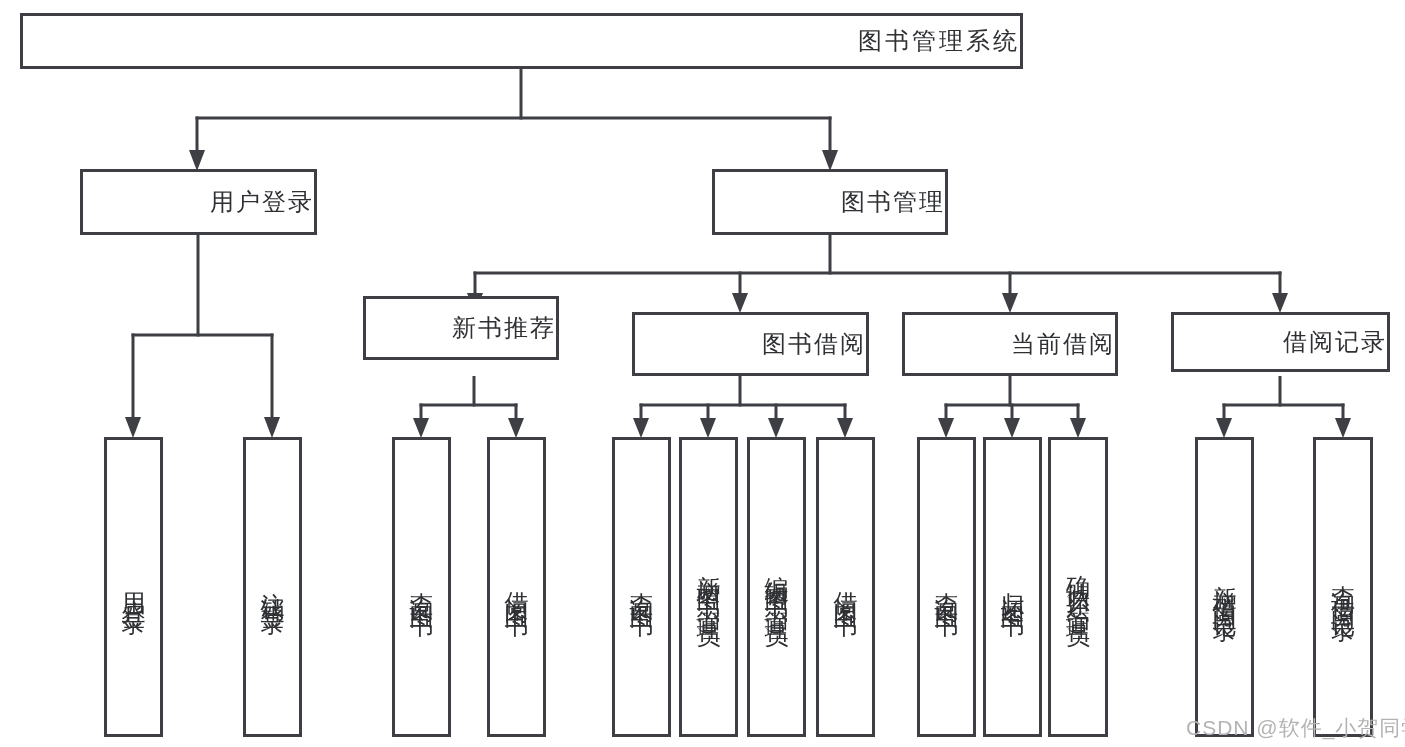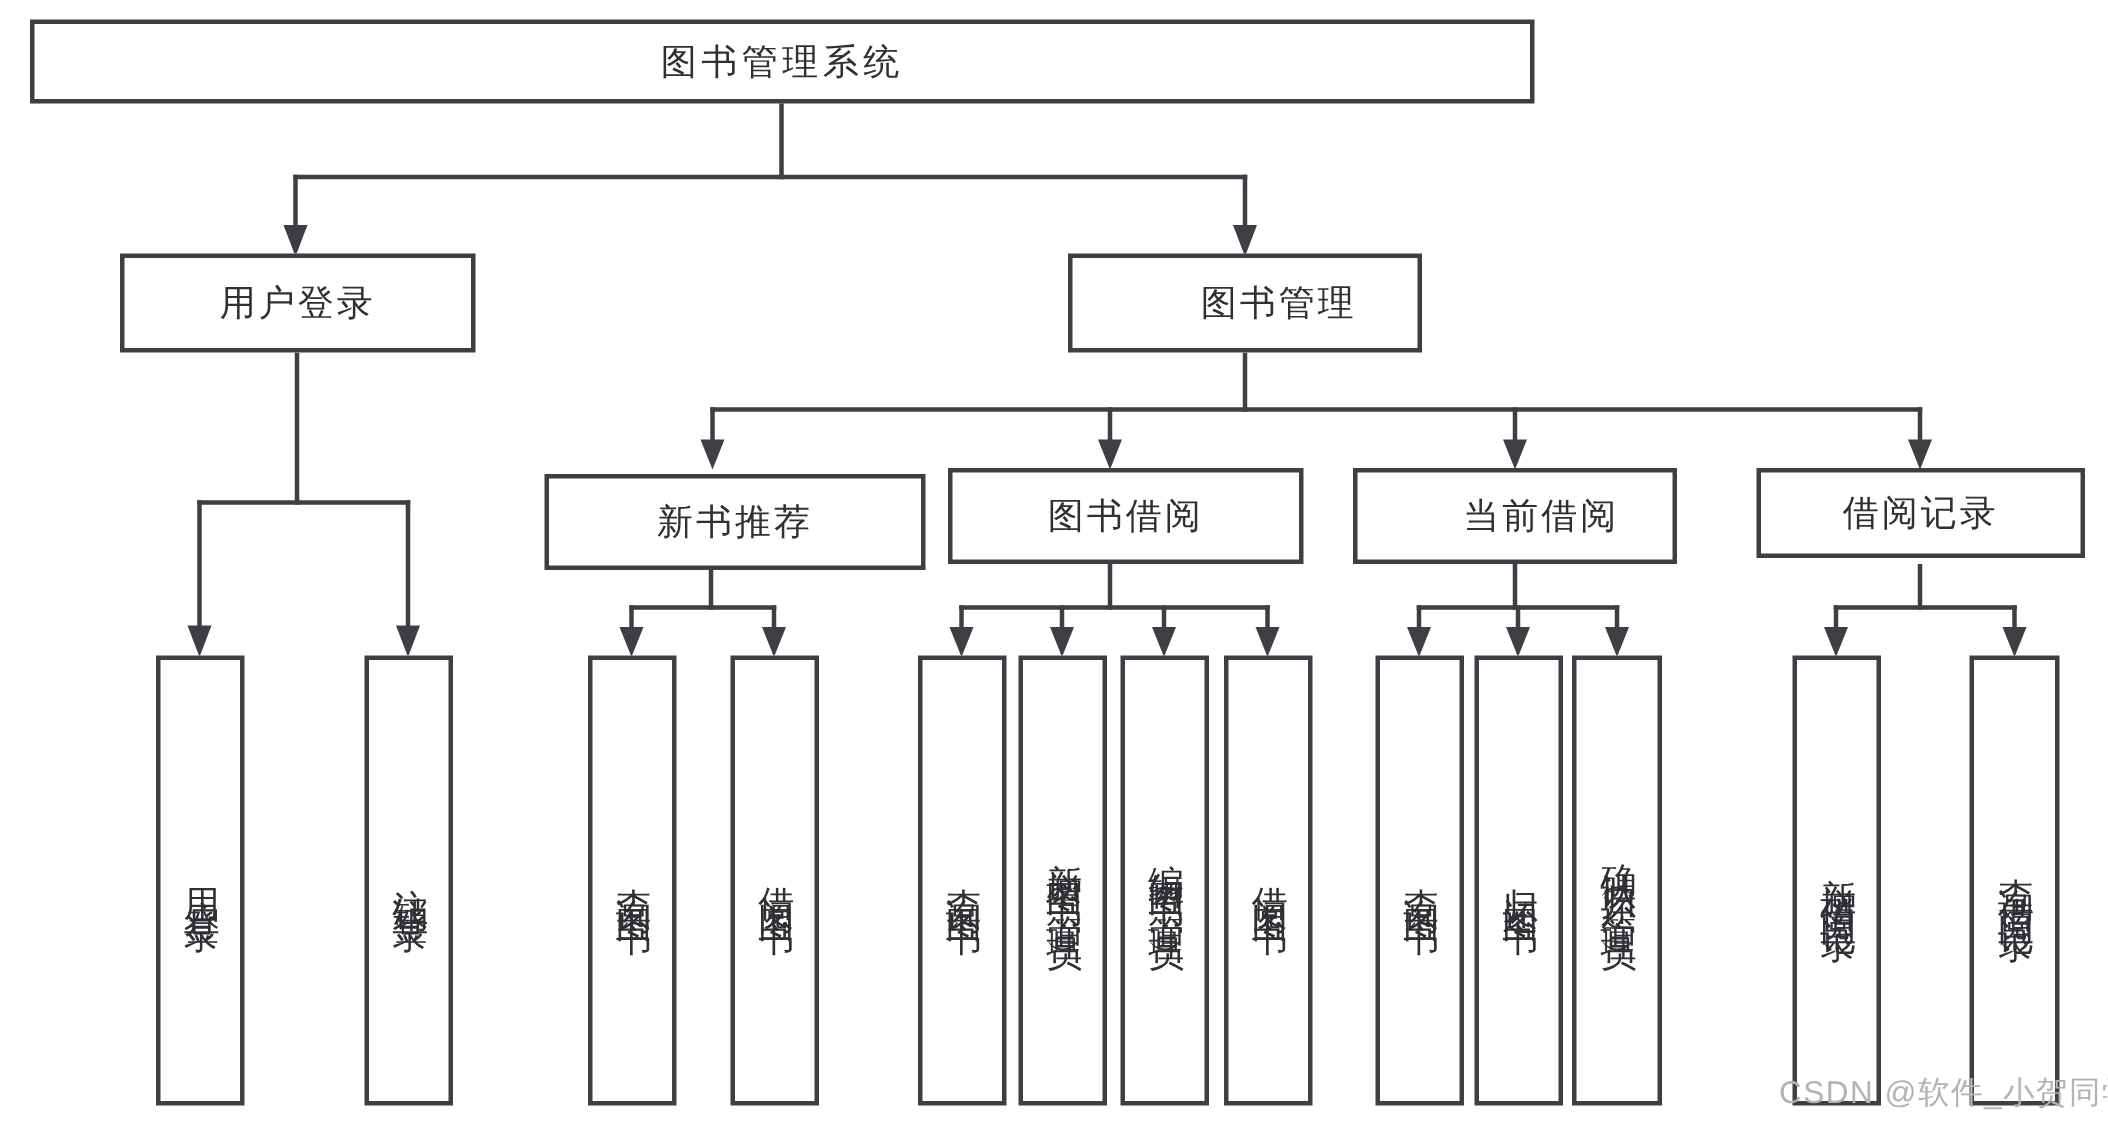--- a/index.html
+++ b/index.html
@@ -29,21 +29,21 @@
     z-index: 1;
   }
   svg.connectors line { stroke: currentColor; stroke-width: 3; }
   svg.connectors polygon { fill: currentColor; }
   .node {
     position: absolute;
     background: #fff;
     border: 3px solid var(--line);
     display: flex;
     align-items: center;
-    justify-content: center;
+    justify-content: flex-end;
     z-index: 2;
   }
   .node span {
     font-size: 24px;
     letter-spacing: 2px;
     color: var(--text);
     white-space: nowrap;
   }
   .node.root span { letter-spacing: 3px; }
   .leaf {
@@ -163,21 +163,21 @@
     <span>图书管理系统</span>
   </div>
 
   <div class="node" style="left:80px; top:169px; width:237px; height:66px;">
     <span>用户登录</span>
   </div>
   <div class="node" style="left:712px; top:169px; width:236px; height:66px;padding-left:45px;">
     <span>图书管理</span>
   </div>
 
-  <div class="node" style="left:363px; top:316px; width:254px; height:64px;">
+  <div class="node" style="left:363px; top:296px; width:196px; height:64px;">
     <span>新书推荐</span>
   </div>
   <div class="node" style="left:632px; top:312px; width:237px; height:64px;">
     <span>图书借阅</span>
   </div>
   <div class="node" style="left:902px; top:312px; width:216px; height:64px;padding-left:35px;">
     <span>当前借阅</span>
   </div>
   <div class="node" style="left:1171px; top:312px; width:219px; height:60px;">
     <span>借阅记录</span>

